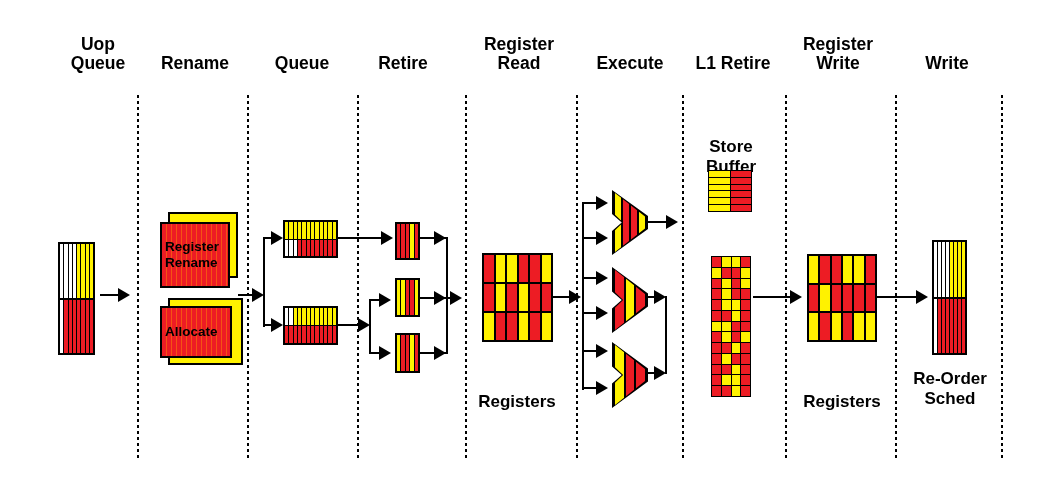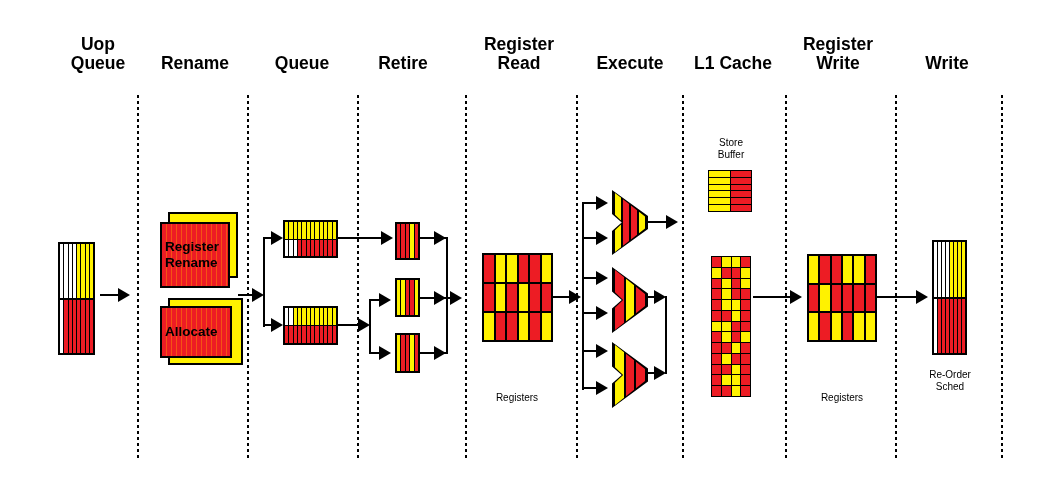--- a/index.html
+++ b/index.html
@@ -48,37 +48,37 @@
   .alu-outline { position: absolute; inset: 0; background: #000; }
   .alu-fill { position: absolute; inset: 3px; display: flex; gap: 2px; background: #000; }
 
   
   .hl { position: absolute; height: 2px; background: #000; }
   .vl { position: absolute; width: 2px; background: #000; }
   .ah { position: absolute; width: 0; height: 0;
         border-left: 12px solid #000; border-top: 7px solid transparent; border-bottom: 7px solid transparent; }
 
   
-  .sublabel { position: absolute; width: 130px; text-align: center; font-weight: normal;
-              font-size: 10px; line-height: 1.15; white-space: pre-line; }
+  .sublabel { position: absolute; width: 130px; text-align: center; font-weight: bold;
+              font-size: 17px; line-height: 1.15; white-space: pre-line; }
 </style>
 </head>
 <body>
 
 <div class="canvas">
 
   <div class="stage-label" style="left:38px">Uop
 Queue</div>
   <div class="stage-label" style="left:135px">Rename</div>
   <div class="stage-label" style="left:242px">Queue</div>
   <div class="stage-label" style="left:343px">Retire</div>
   <div class="stage-label" style="left:459px">Register
 Read</div>
   <div class="stage-label" style="left:570px">Execute</div>
-  <div class="stage-label" style="left:673px">L1 Cache</div>
+  <div class="stage-label" style="left:673px">L1 Retire</div>
   <div class="stage-label" style="left:778px">Register
 Write</div>
   <div class="stage-label" style="left:887px">Write</div>
 
   <div class="sep" style="left:137px"></div>
   <div class="sep" style="left:247px"></div>
   <div class="sep" style="left:357px"></div>
   <div class="sep" style="left:465px"></div>
   <div class="sep" style="left:576px"></div>
   <div class="sep" style="left:682px"></div>

